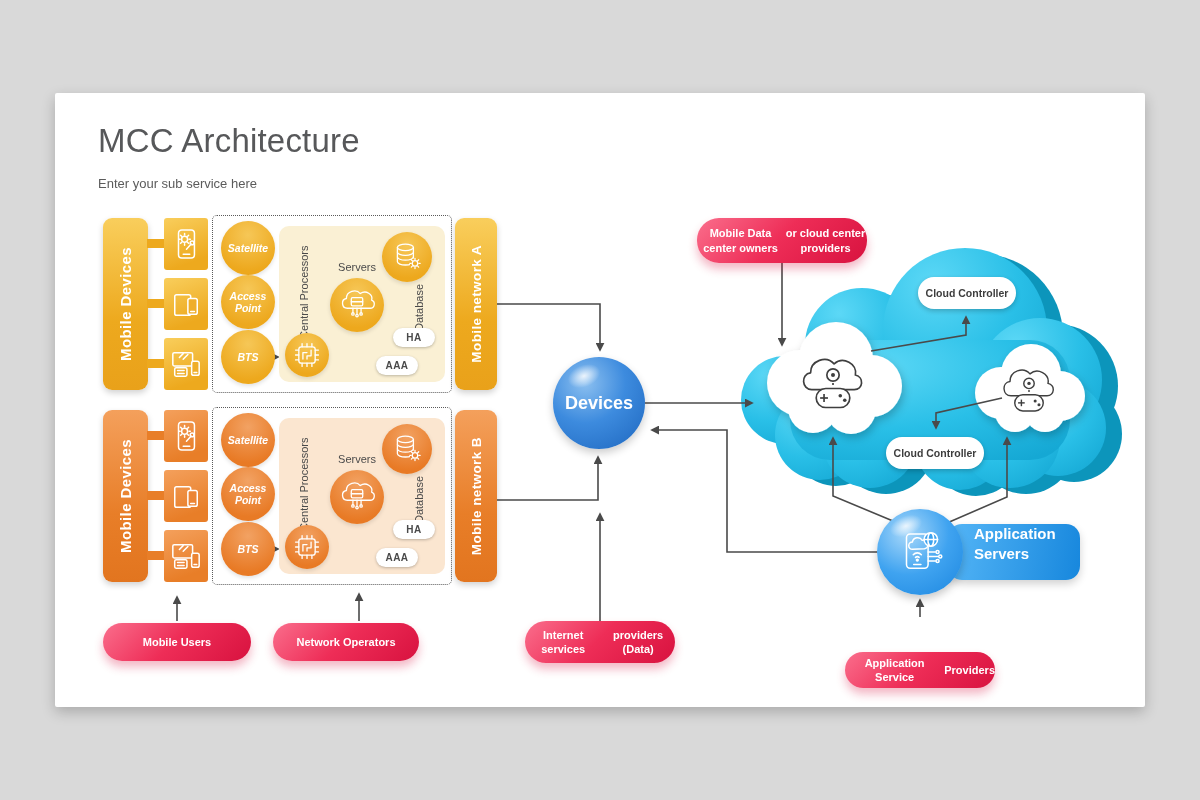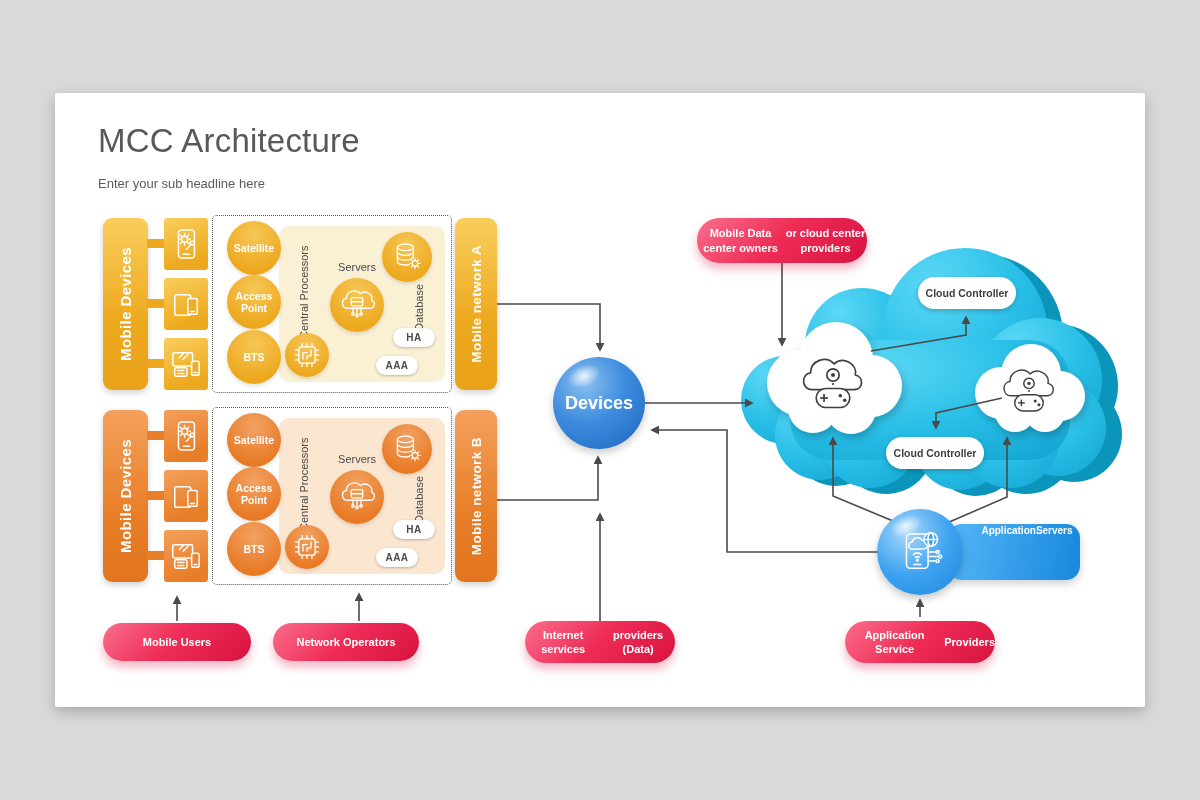--- a/index.html
+++ b/index.html
@@ -55,21 +55,21 @@
     position:absolute;left:181px;top:11px;width:166px;height:156px;border-radius:10px;
     background:var(--panel);
   }
   .ncirc{
     position:absolute;border-radius:50%;
     background:radial-gradient(circle at 50% 26%,var(--circA),var(--circB) 74%);
     display:flex;align-items:center;justify-content:center;text-align:center;
     color:#fff;font-size:10.5px;font-weight:600;line-height:1.15;
     box-shadow:0 2px 4px rgba(0,0,0,.12);
   }
-  .c54{width:54px;height:54px;left:129px;}
+  .c54{width:54px;height:54px;left:123px;font-style:italic;}
   .cpu-circ{left:187px;top:118px;width:44px;height:44px;}
   .srv-circ{left:232px;top:63px;width:54px;height:54px;}
   .db-circ{left:284px;top:17px;width:50px;height:50px;}
   .rotlabel{
     position:absolute;writing-mode:vertical-rl;transform:rotate(180deg);
     color:#4a4a4a;font-size:11px;white-space:nowrap;
     display:flex;align-items:center;justify-content:center;
   }
   .srv-label{position:absolute;left:214px;top:46px;width:90px;text-align:center;
     color:#4a4a4a;font-size:11px;}
@@ -109,23 +109,23 @@
     position:absolute;background:#fff;border-radius:16px;
     width:98px;height:32px;display:flex;align-items:center;justify-content:center;
     font-size:10.5px;font-weight:bold;color:#3d3d3d;
     box-shadow:0 2px 5px rgba(0,0,0,.22);
     text-align:right;
   }
   
   .app-rect{
     left:948px;top:524px;width:132px;height:56px;border-radius:14px;
     background:linear-gradient(100deg,#55B6F7,#1787DD);
-    display:flex;flex-direction:row;justify-content:center;
+    display:flex;flex-direction:column;justify-content:flex-start;
     padding-left:26px;box-sizing:border-box;
-    color:#fff;font-weight:bold;font-size:10px;line-height:1.3;
+    color:#fff;font-weight:bold;font-size:15px;line-height:1.3;
     box-shadow:0 4px 8px rgba(0,0,0,.18);
   }
   .app-circ{
     left:877px;top:509px;width:86px;height:86px;border-radius:50%;
     background:radial-gradient(circle at 35% 28%, #A8D8FA 0%, #3FA3F0 50%, #1C86DF 100%);
     display:flex;align-items:center;justify-content:center;
     box-shadow:0 4px 8px rgba(0,0,0,.22);
   }
   .app-circ::before{
     content:"";position:absolute;left:12px;top:7px;width:34px;height:20px;border-radius:50%;
@@ -234,21 +234,21 @@
 
     <path d="M272,549 H278" marker-end="url(#arrow)"></path>
     <path d="M321,534 L333,522" marker-end="url(#arrow)"></path>
     <path d="M373,482 L385,470" marker-end="url(#arrow)"></path>
     <path d="M371,510 V530 H385" marker-end="url(#arrow)"></path>
     <path d="M357,524 V555 H370" marker-end="url(#arrow)"></path>
   </g>
 </svg>
 
 <div class="abs title">MCC Architecture</div>
-<div class="abs subtitle">Enter your sub headline here</div>
+<div class="abs subtitle">Enter your sub service here</div>
 
 <div class="abs net net-a" style="left:98px;top:215px;">
   <div class="vbar devices-bar">
     <span class="vtext">Mobile Devices</span>
   </div>
   <div class="stub" style="top:24px;"></div>
   <div class="stub" style="top:84px;"></div>
   <div class="stub" style="top:144px;"></div>
 
   <div class="devsq" style="top:3px;">
@@ -447,16 +447,16 @@
 <div class="abs pill" style="left:103px;top:623px;width:148px;height:38px;">
   <span>Mobile Users</span>
 </div>
 <div class="abs pill" style="left:273px;top:623px;width:146px;height:38px;">
   <span>Network Operators</span>
 </div>
 <div class="abs pill" style="left:525px;top:621px;width:150px;height:42px;justify-content:space-between;">
   <span>Internet services</span>
   <span>providers (Data)</span>
 </div>
-<div class="abs pill" style="left:845px;top:621px;width:150px;height:42px;">
+<div class="abs pill" style="left:845px;top:652px;width:150px;height:36px;">
   <span>Application Service</span>
   <span>Providers</span>
 </div>
 
 </body></html>

